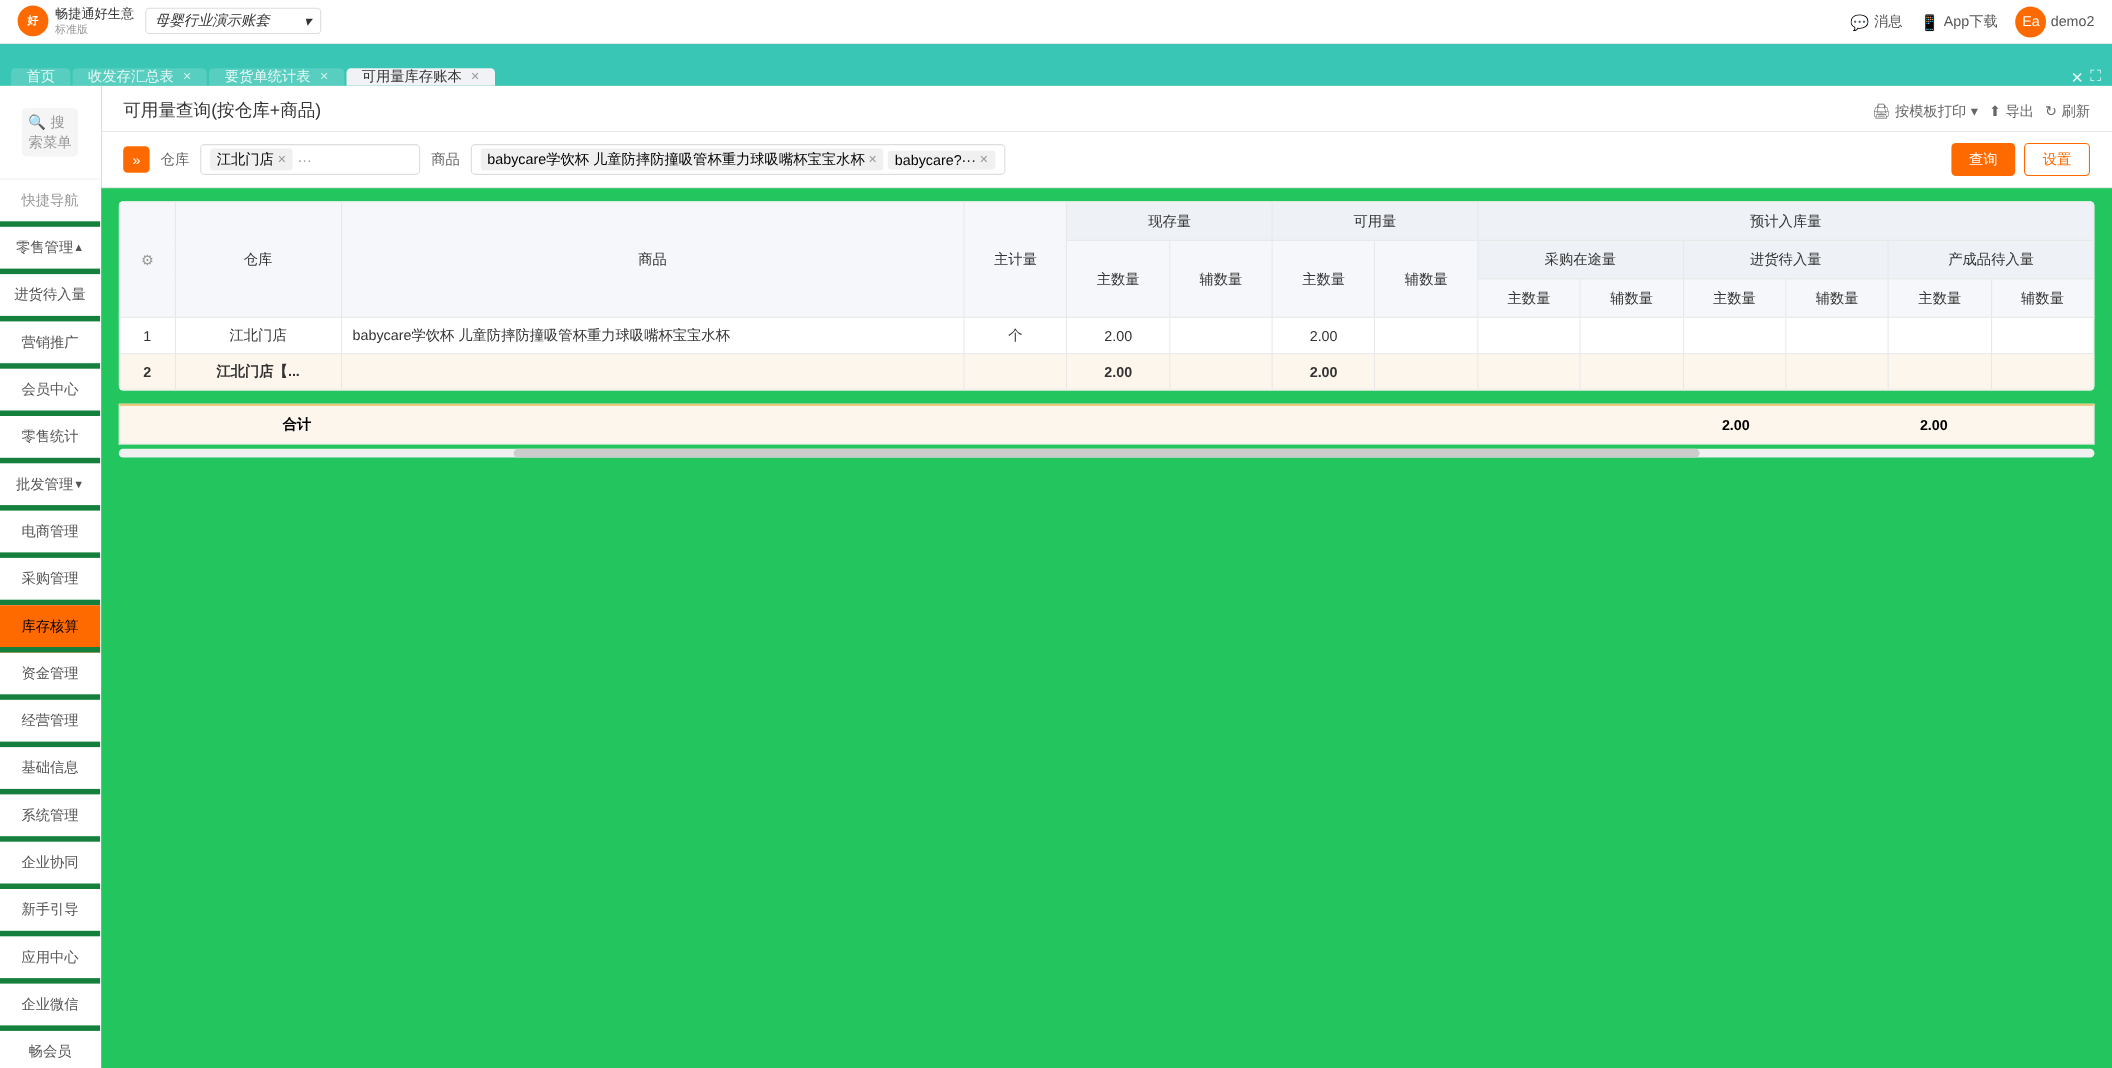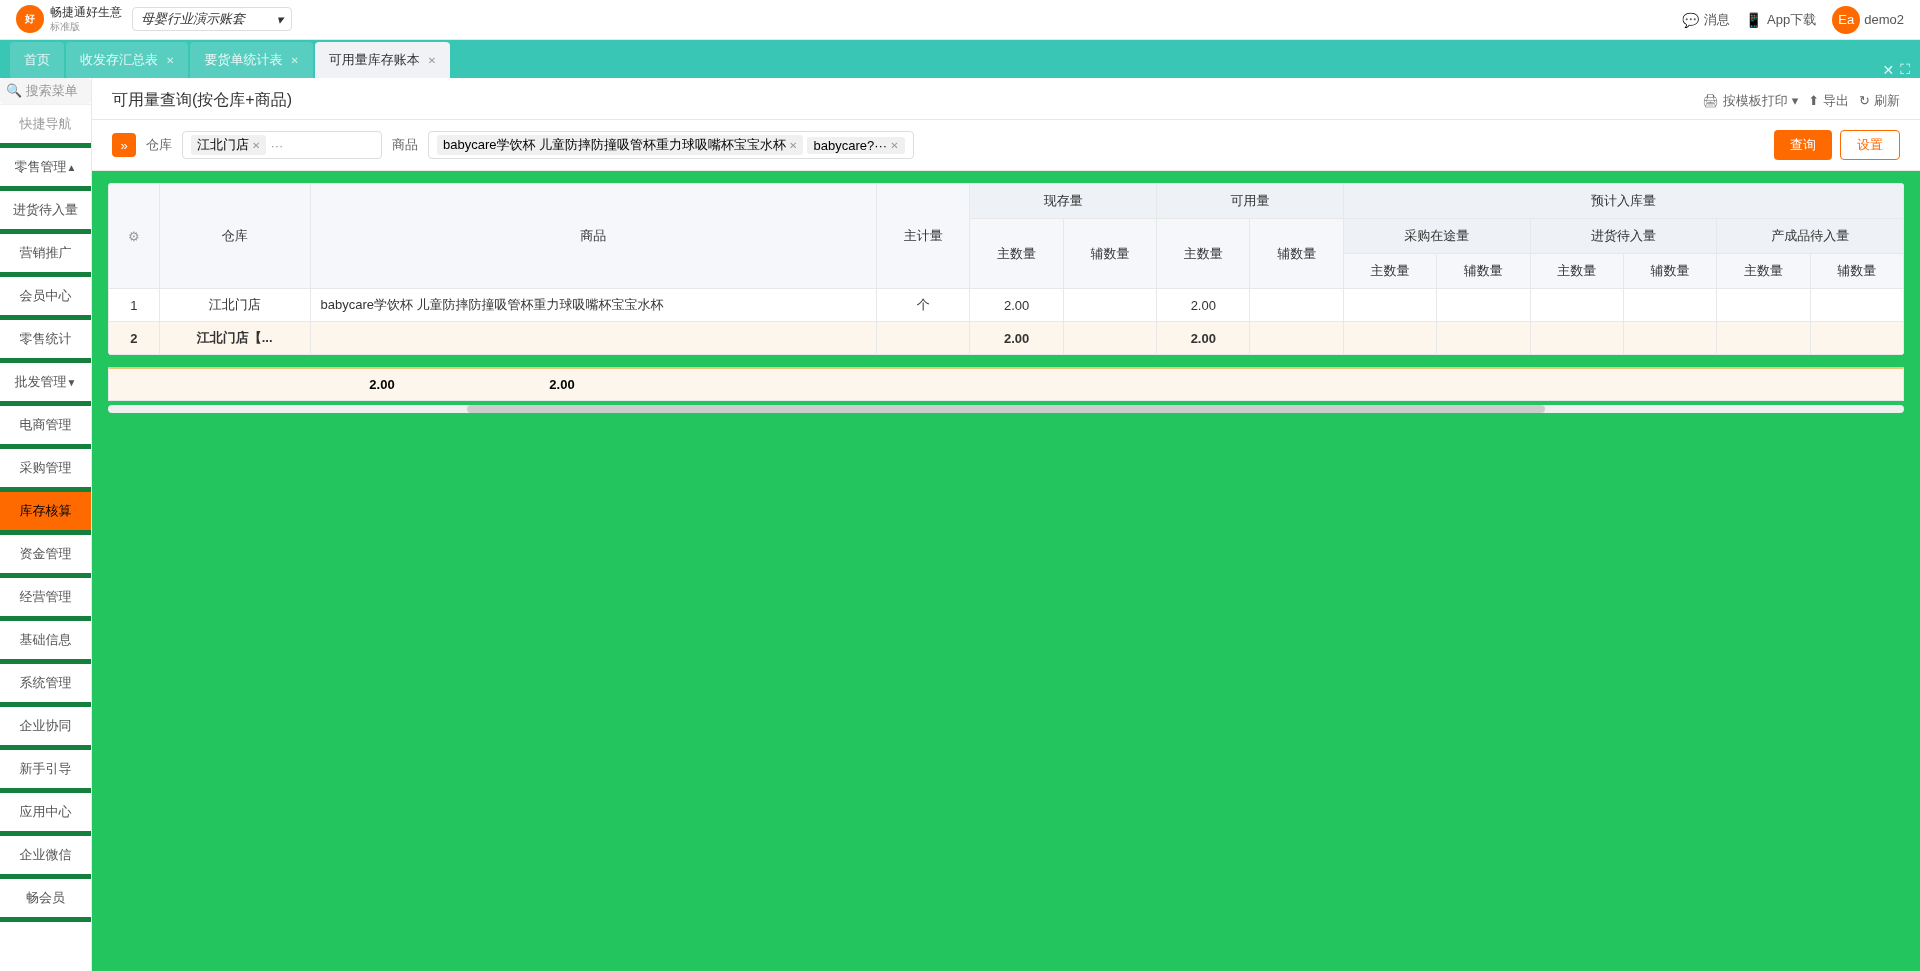--- a/index.html
+++ b/index.html
@@ -30,21 +30,21 @@
     
     .tab-nav {
       background: #3ac6b5;
       height: 38px;
       display: flex;
       align-items: flex-end;
       padding: 0 10px;
       flex-shrink: 0;
     }
     .tab-item {
-      height: 36px;
+      height: 16px;
       padding: 0 14px;
       display: flex;
       align-items: center;
       gap: 6px;
       cursor: pointer;
       border-radius: 4px 4px 0 0;
       font-size: 13px;
       color: rgba(255,255,255,0.85);
       background: rgba(255,255,255,0.15);
       margin-right: 2px;
@@ -64,21 +64,21 @@
     
     .sidebar {
       width: 92px;
       background: #fff;
       border-right: 1px solid #e8e8e8;
       display: flex;
       flex-direction: column;
       flex-shrink: 0;
       overflow-y: auto;
     }
-    .sidebar-search { padding: 0; border-bottom: 1px solid #f0f0f0; }
+    .sidebar-search { padding: 20px; border-bottom: 1px solid #f0f0f0; }
     .sidebar-search-btn { width: 100%; background: #f5f5f5; border: none; border-radius: 4px; padding: 4px 6px; font-size: 12px; color: #999; cursor: pointer; text-align: left; }
     .sidebar-nav-item { 
       padding: 10px 4px; 
       text-align: center; 
       cursor: pointer; 
       color: #555; 
       font-size: 12px; 
       border-bottom: 5px solid #15803d;
       display: flex;
       align-items: center;
@@ -446,20 +446,21 @@
             <td></td>
             <td></td>
           </tr>
         </tbody>
       </table>
     </div>
 
     <div style="margin:0 16px; background:#fdf6ec; border:1px solid #e8e8e8; border-top:2px solid #e8c97a; display:flex; align-items:center; padding:8px 10px;">
       <div style="width:92px; font-weight:600;"></div>
       <div style="width:46px; text-align:center;"></div>
+      <div style="min-width:200px; flex:1; font-weight:600; text-align:left;">合计</div>
       <div style="width:80px; text-align:center;"></div>
       <div style="width:90px; text-align:center; font-weight:700;">2.00</div>
       <div style="width:90px; text-align:center;"></div>
       <div style="width:90px; text-align:center; font-weight:700;">2.00</div>
       <div style="width:90px; text-align:center;"></div>
     </div>
 
     <div style="margin:4px 16px; height:8px; background:#f0f0f0; border-radius:4px; position:relative;">
       <div style="width:60%; height:100%; background:#ccc; border-radius:4px; position:absolute; left:20%;"></div>
     </div>

